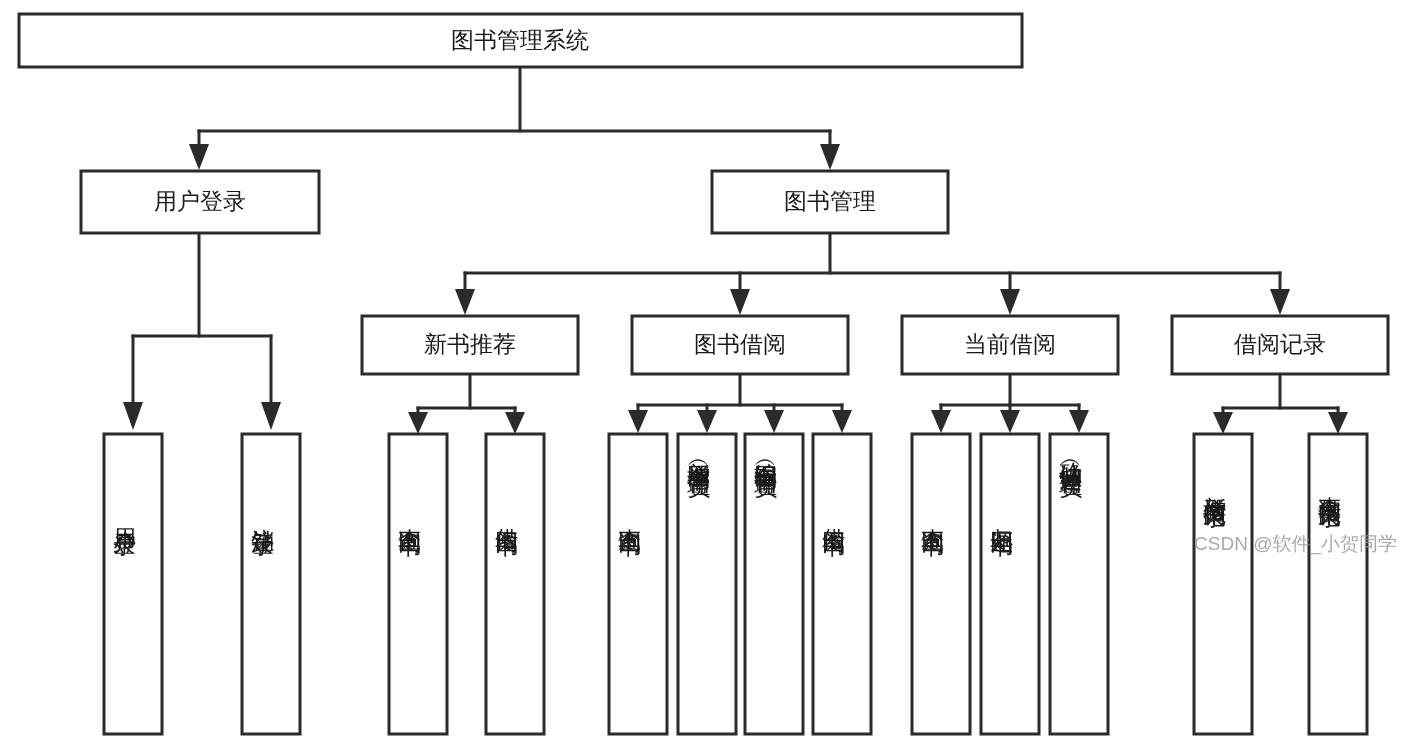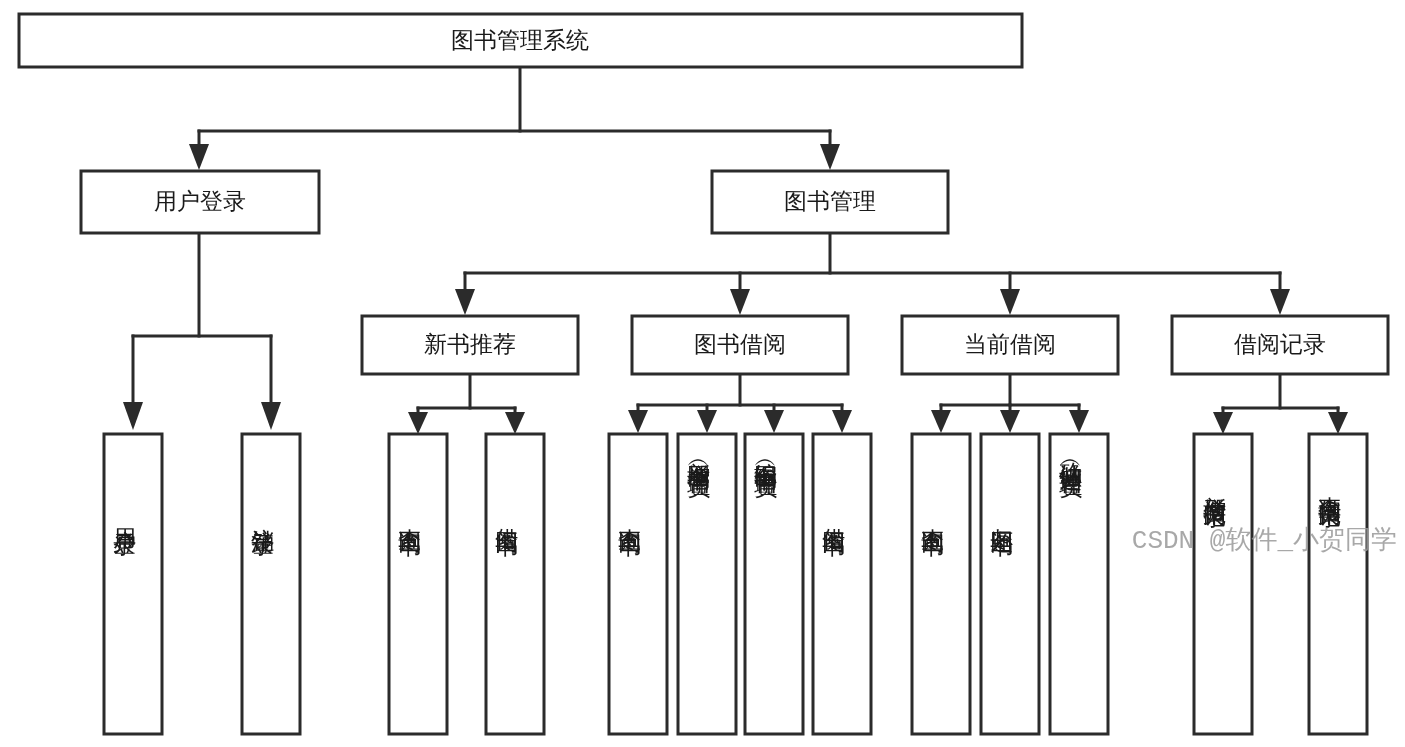--- a/index.html
+++ b/index.html
@@ -60,22 +60,22 @@
     color: #1a1a1a;
     letter-spacing: 2px;
     text-align: left;
     white-space: nowrap;
     pointer-events: none;
   }
   #watermark {
     position: absolute;
     right: 8px;
     bottom: 4px;
-    font-family: Liberation Mono, monospace;
-    font-size: 26px;
+    font-family: Liberation Sans, sans-serif;
+    font-size: 19px;
     color: #9a9a9a;
     opacity: 0.85;
     white-space: nowrap;
   }
 </style>
 </head>
 <body>
 
 <div id="diagram-root">
 

